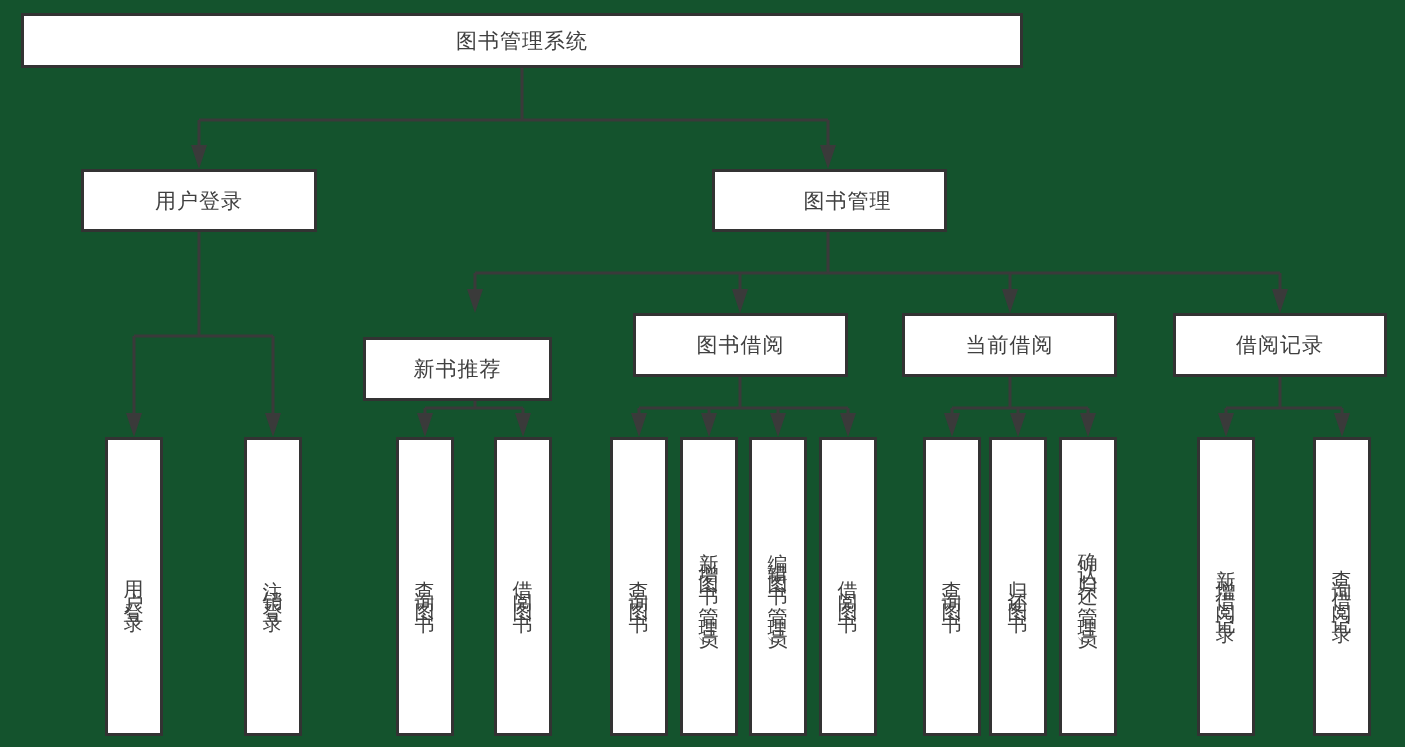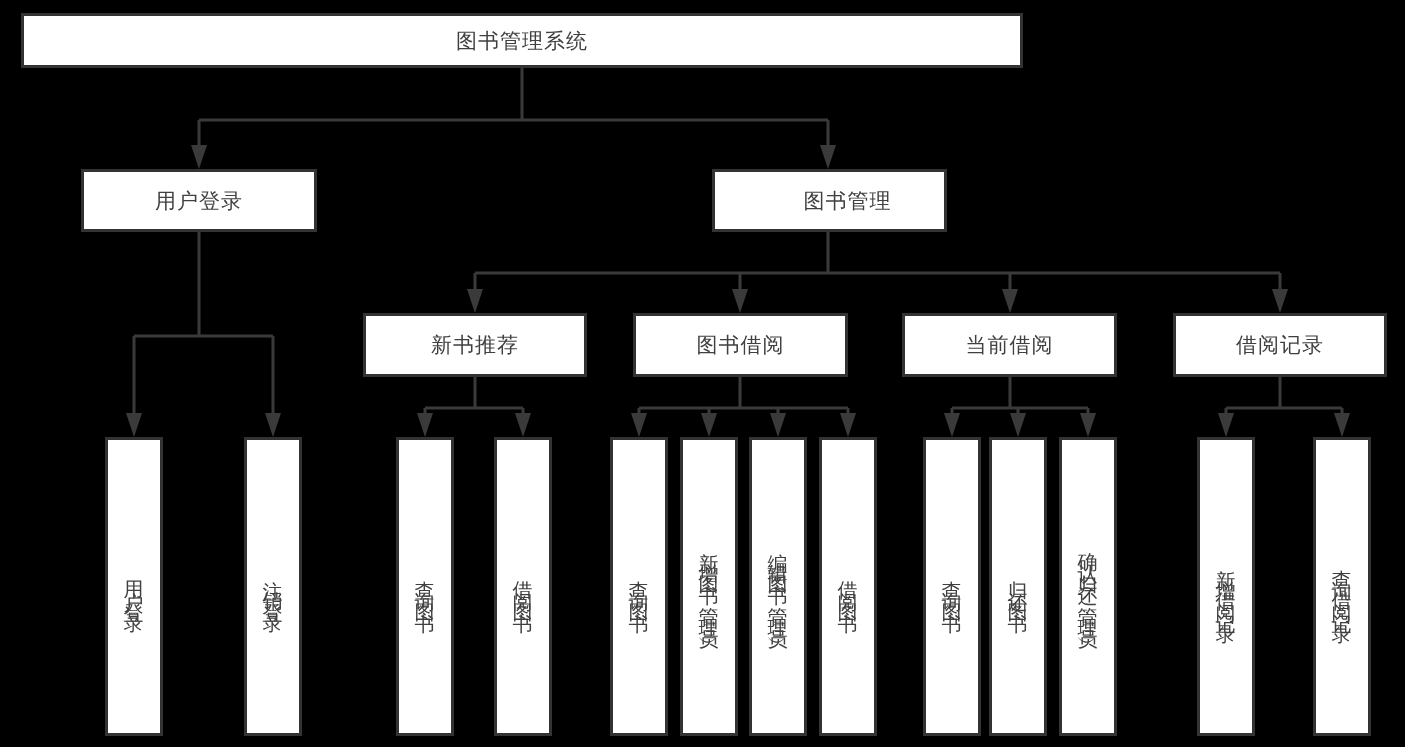--- a/index.html
+++ b/index.html
@@ -1,18 +1,18 @@
 <!DOCTYPE html>
 <html><head>
 <meta charset="utf-8">
 <style>
   html,body { margin:0; padding:0; background:#ffffff; }
   .canvas {
     position:relative; width:1405px; height:747px;
-    background:#000000; overflow:hidden;
+    background:#14532d; overflow:hidden;
     font-family:"DejaVu Sans", sans-serif;
   }
   .node {
     position:absolute; box-sizing:border-box;
     border:3px solid #333333; background:#ffffff;
     display:flex; align-items:center; justify-content:center;
     color:#404040;
   }
   .h-node { font-size:21px; letter-spacing:1px; }
   .root  { left:21px;  top:13px;  width:1002px; height:55px; }
@@ -71,21 +71,21 @@
     <span>图书管理系统</span>
   </div>
 
   <div class="node lvl2 h-node" style="left:81px; width:236px;">
     <span>用户登录</span>
   </div>
   <div class="node lvl2 h-node" style="left:712px; width:235px;padding-left:36px;">
     <span>图书管理</span>
   </div>
 
-  <div class="node lvl3 h-node" style="left:363px; width:224px;">
+  <div class="node lvl3 h-node" style="left:363px; width:189px;margin-top:24px;">
     <span>新书推荐</span>
   </div>
   <div class="node lvl3 h-node" style="left:633px; width:215px;font-family:Liberation Mono, monospace;">
     <span>图书借阅</span>
   </div>
   <div class="node lvl3 h-node" style="left:1173px; width:214px;">
     <span>借阅记录</span>
   </div>
   <div class="node lvl3 h-node" style="left:902px; width:215px;">
     <span>当前借阅</span>

